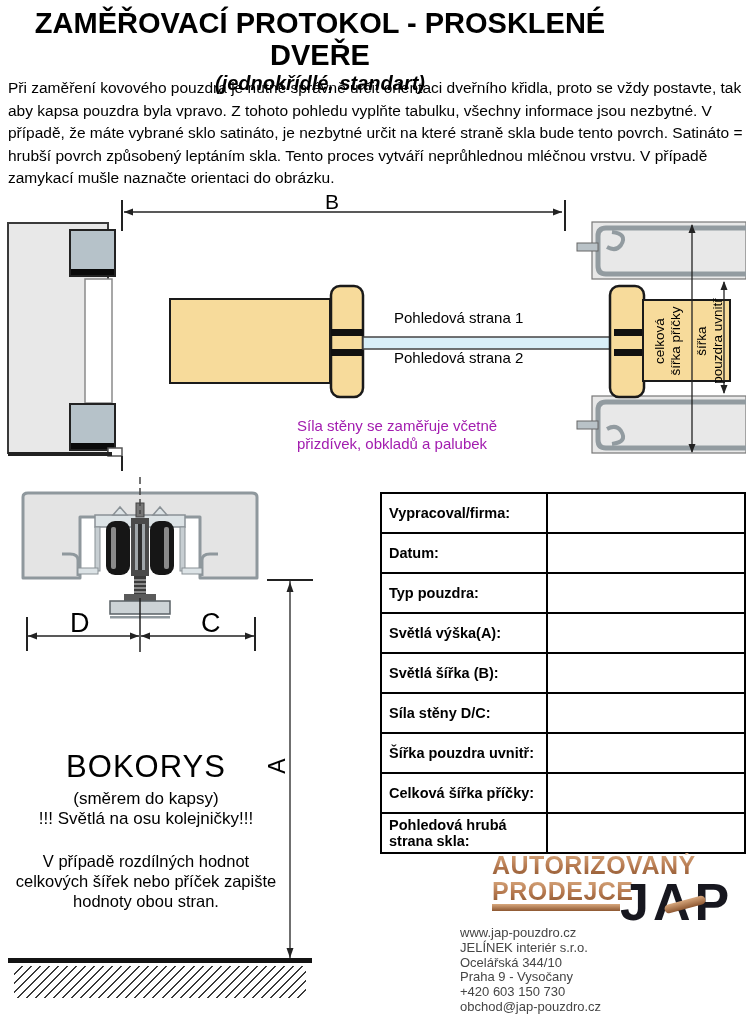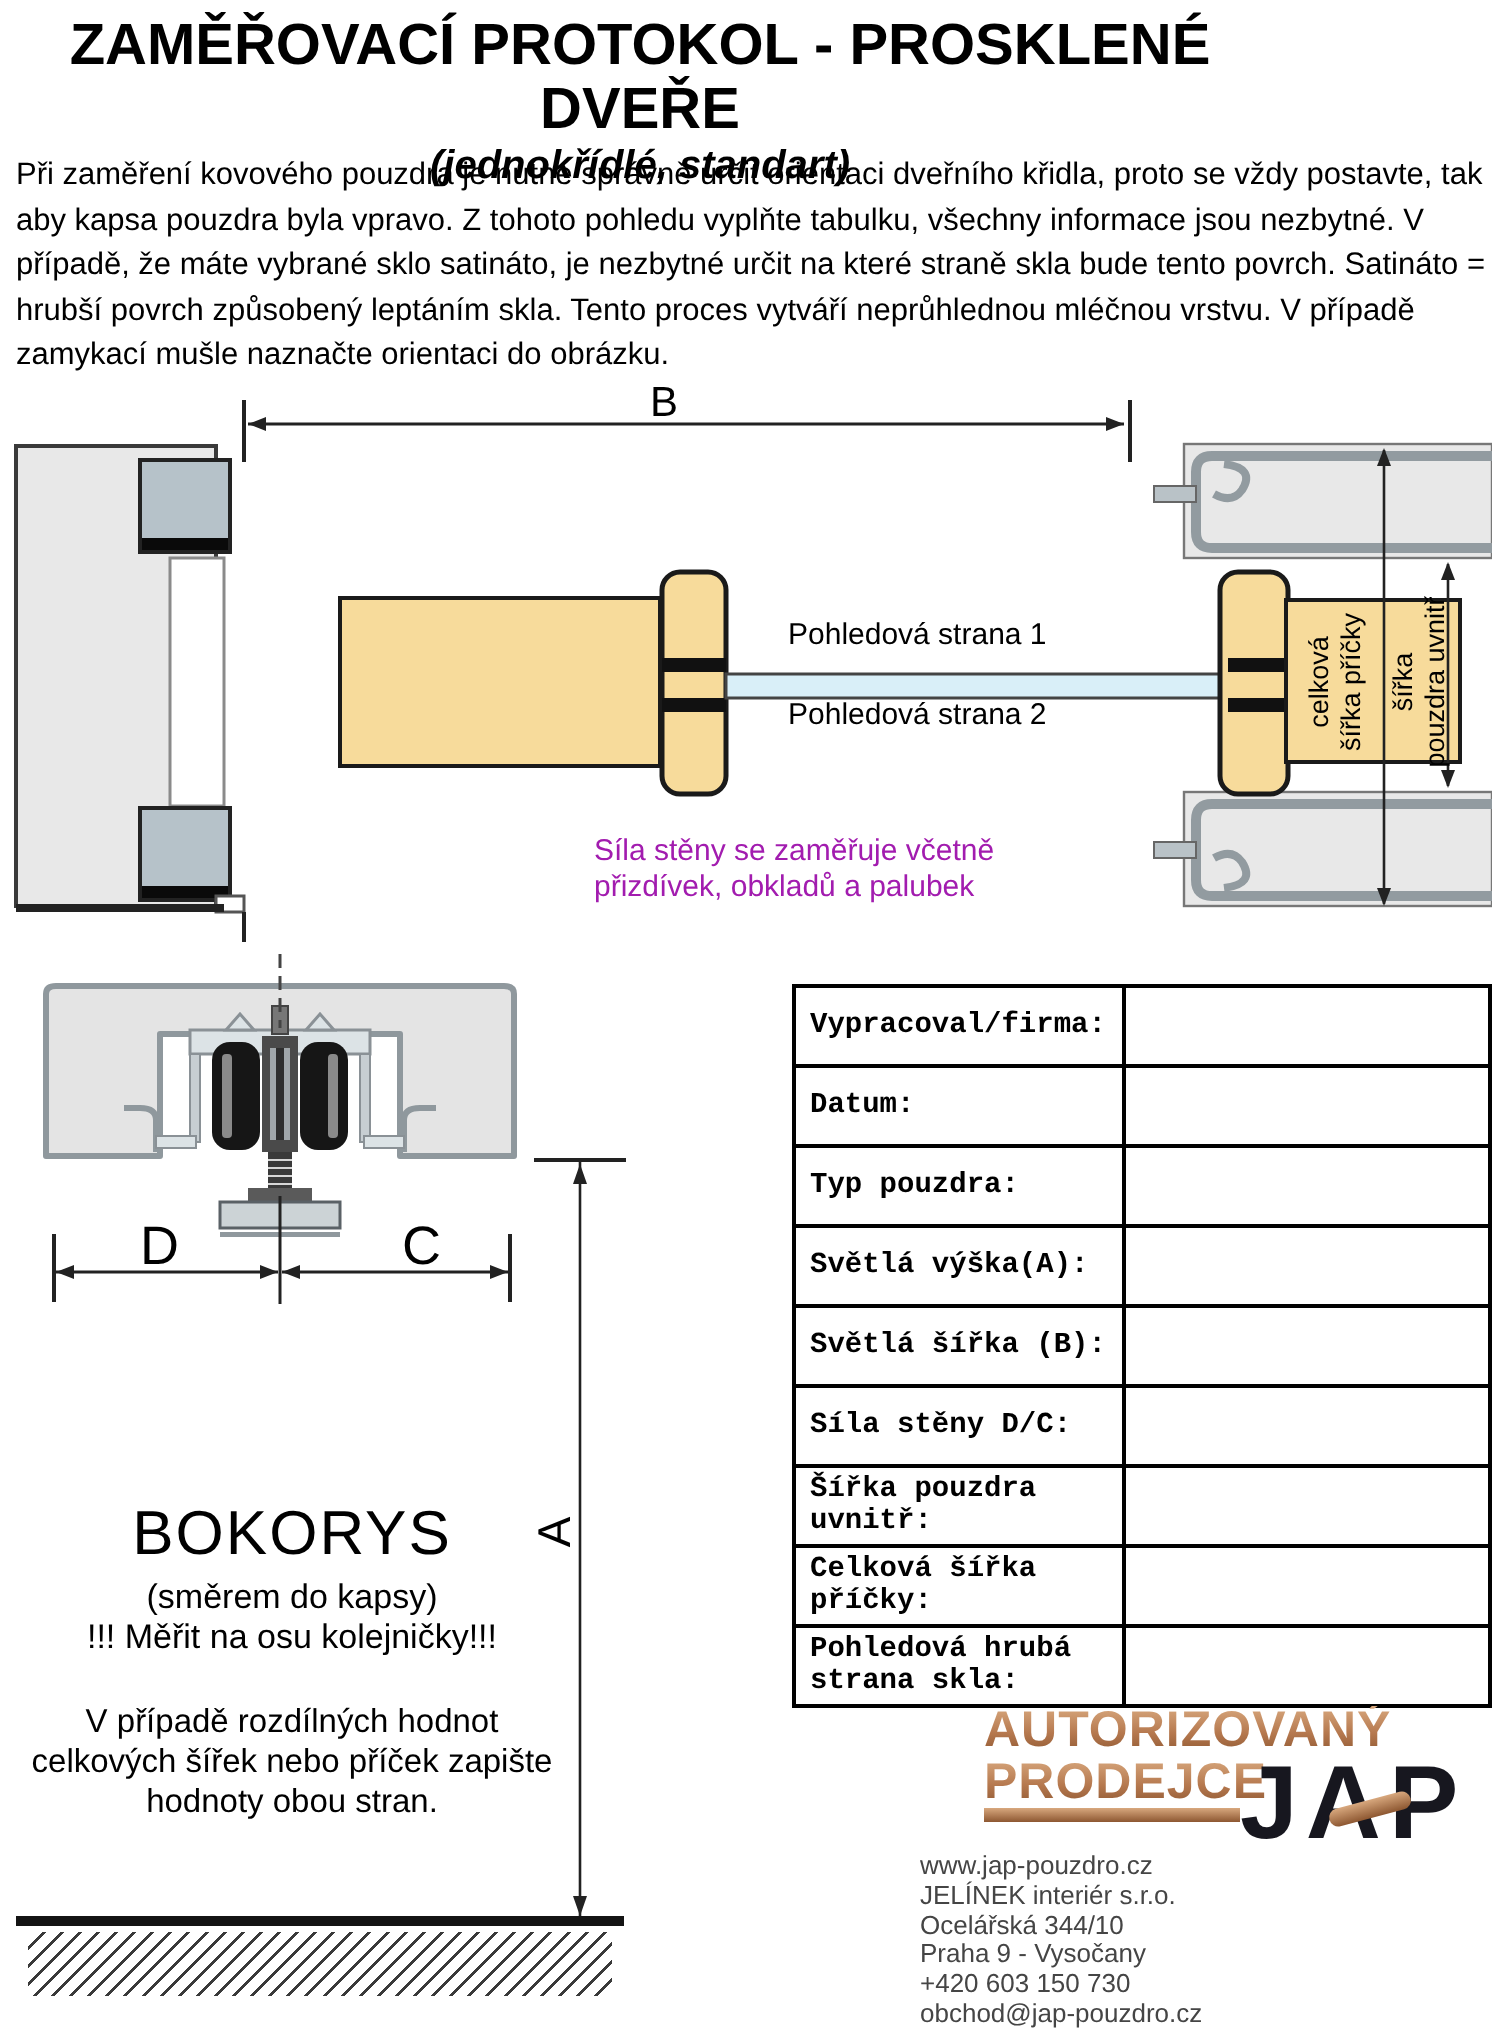--- a/index.html
+++ b/index.html
@@ -25,21 +25,21 @@
   .dimC{left:201px;top:608px;font-size:27px;}
   .dimA{left:257px;top:746px;width:40px;height:40px;display:flex;align-items:center;justify-content:center;
         transform:rotate(-90deg);font-size:23px;}
   
   .bokorys{left:6px;top:733px;width:280px;text-align:center;margin-top:16px;}
   .bokorys .bt{font-size:31px;letter-spacing:1px;}
   .bokorys .bs{font-size:17px;margin-top:4px;}
   .bokorys .bw{font-size:17px;}
   .bokorys .bn{font-size:16.5px;line-height:20px;margin-top:22px;}
   
-  table.form{position:absolute;left:396px;top:492px;border-collapse:collapse;table-layout:fixed;font-family:Liberation Mono, monospace;}
+  table.form{position:absolute;left:380px;top:492px;border-collapse:collapse;table-layout:fixed;}
   table.form td{border:2px solid #000;height:34px;vertical-align:middle;}
   td.lab{width:155px;font-weight:bold;font-size:14.5px;line-height:16px;padding:2px 2px 2px 7px;}
   td.val{width:195px;}
   
   .hatch{left:14px;top:966px;width:292px;height:32px;
          background:repeating-linear-gradient(135deg,transparent 0 5px,#3a3a3a 5px 6.4px);}
   
   .copper-text{font-weight:800;font-size:25px;line-height:25px;letter-spacing:.5px;
     background:linear-gradient(180deg,#d8a87e 0%,#b5784e 55%,#8d5731 100%);
     -webkit-background-clip:text;background-clip:text;color:transparent;}
@@ -197,21 +197,21 @@
 <div class="abs vlabel vl2">šířka
 pouzdra uvnitř</div>
 
 <div class="abs dimD">D</div>
 <div class="abs dimC">C</div>
 <div class="abs dimA">A</div>
 
 <div class="abs bokorys">
   <div class="bt">BOKORYS</div>
   <div class="bs">(směrem do kapsy)</div>
-  <div class="bw">!!! Měřit na osu kolejničky!!!</div>
+  <div class="bw">!!! Světlá na osu kolejničky!!!</div>
   <div class="bn">V případě rozdílných hodnot celkových šířek nebo příček zapište hodnoty obou stran.</div>
 </div>
 
 <table class="form">
   <tbody>
     <tr>
       <td class="lab">Vypracoval/firma:</td>
       <td class="val"></td>
     </tr>
     <tr>

